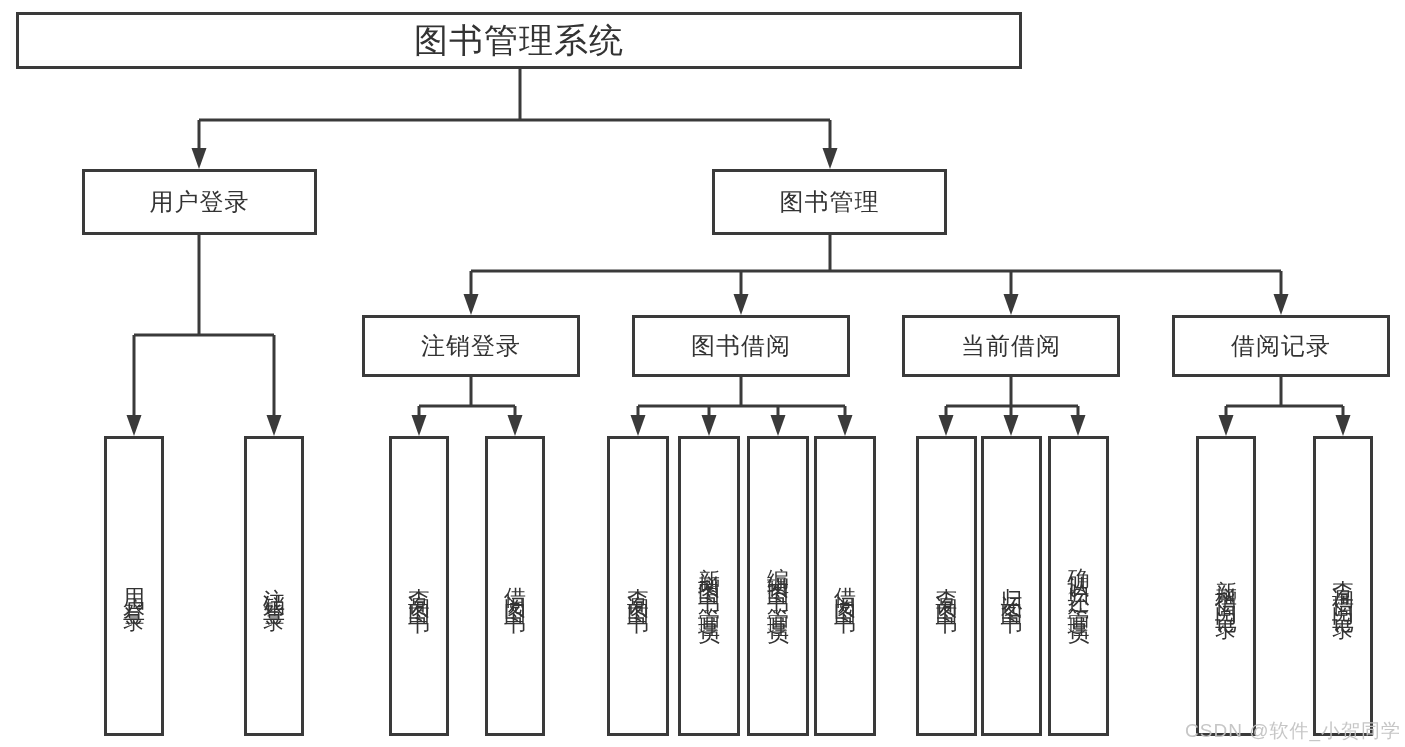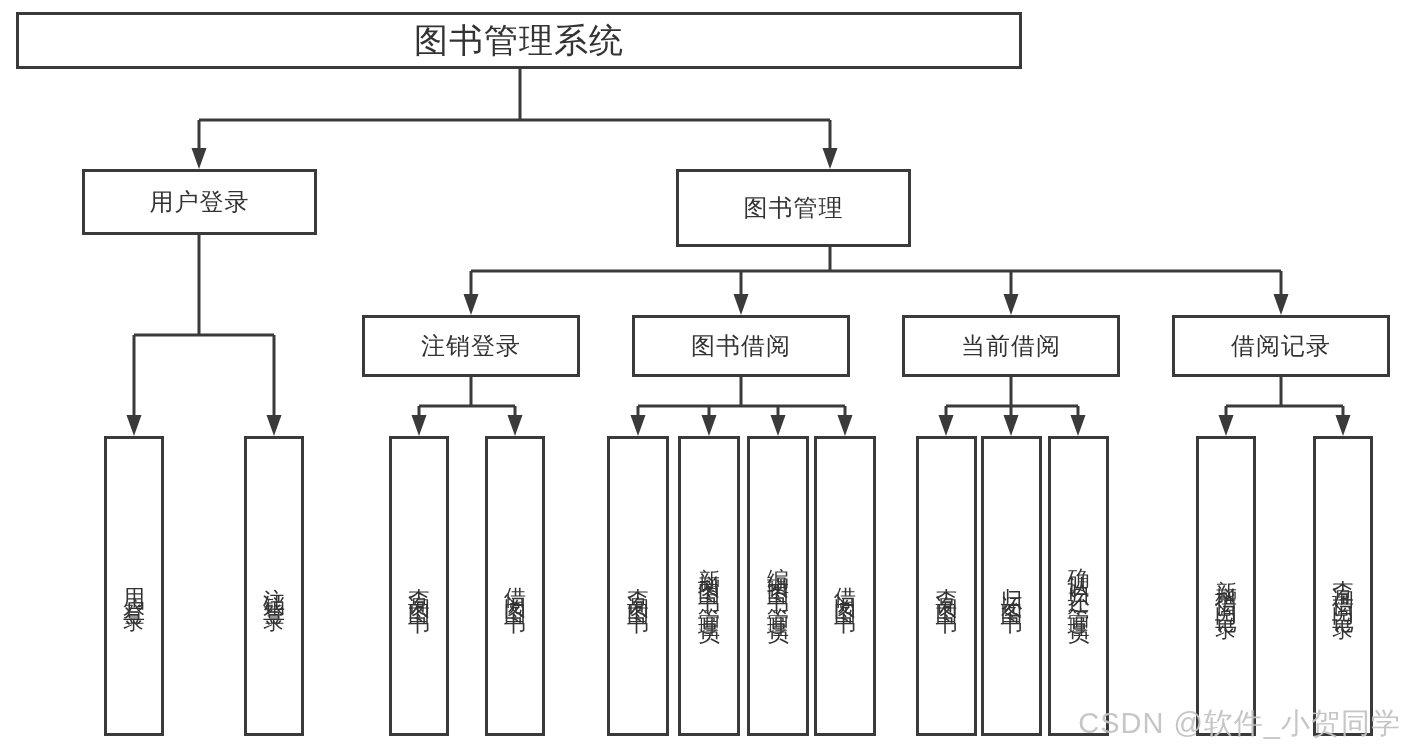--- a/index.html
+++ b/index.html
@@ -60,21 +60,21 @@
     color: #333333;
     font-size: 22px;
     letter-spacing: 8px;
     line-height: 1;
     white-space: nowrap;
   }
   .watermark {
     position: absolute;
     right: 4px;
     bottom: 3px;
-    font-size: 29px;
+    font-size: 19px;
     color: rgba(195, 195, 195, 0.95);
     letter-spacing: 1px;
     z-index: 3;
     white-space: nowrap;
   }
 </style>
 </head>
 <body>
 
 <div class="canvas">
@@ -111,21 +111,21 @@
     </g>
   </svg>
 
   <div class="box root" style="left:16px;top:12px;width:1006px;height:57px">
     <span class="label">图书管理系统</span>
   </div>
 
   <div class="box" style="left:82px;top:169px;width:235px;height:66px">
     <span class="label">用户登录</span>
   </div>
-  <div class="box" style="left:676px;top:169px;width:235px;height:78px">
+  <div class="box" style="left:712px;top:169px;width:235px;height:66px">
     <span class="label">图书管理</span>
   </div>
 
   <div class="box" style="left:362px;top:315px;width:218px;height:62px">
     <span class="label">注销登录</span>
   </div>
   <div class="box" style="left:902px;top:315px;width:218px;height:62px">
     <span class="label">当前借阅</span>
   </div>
   <div class="box" style="left:632px;top:315px;width:218px;height:62px">

